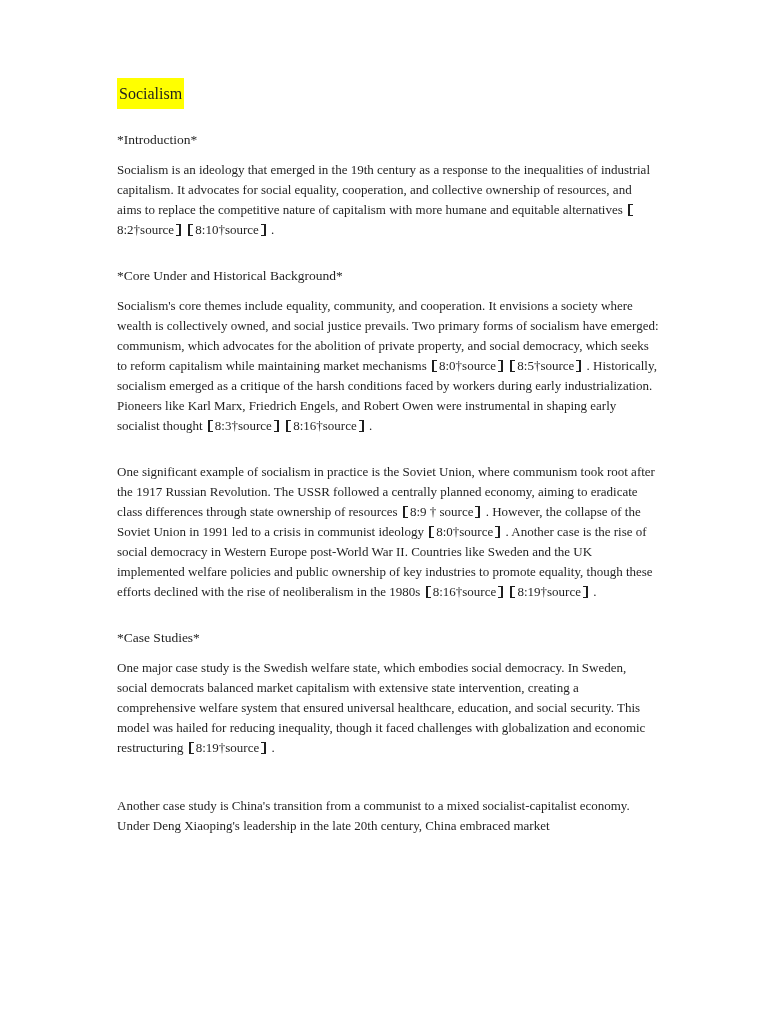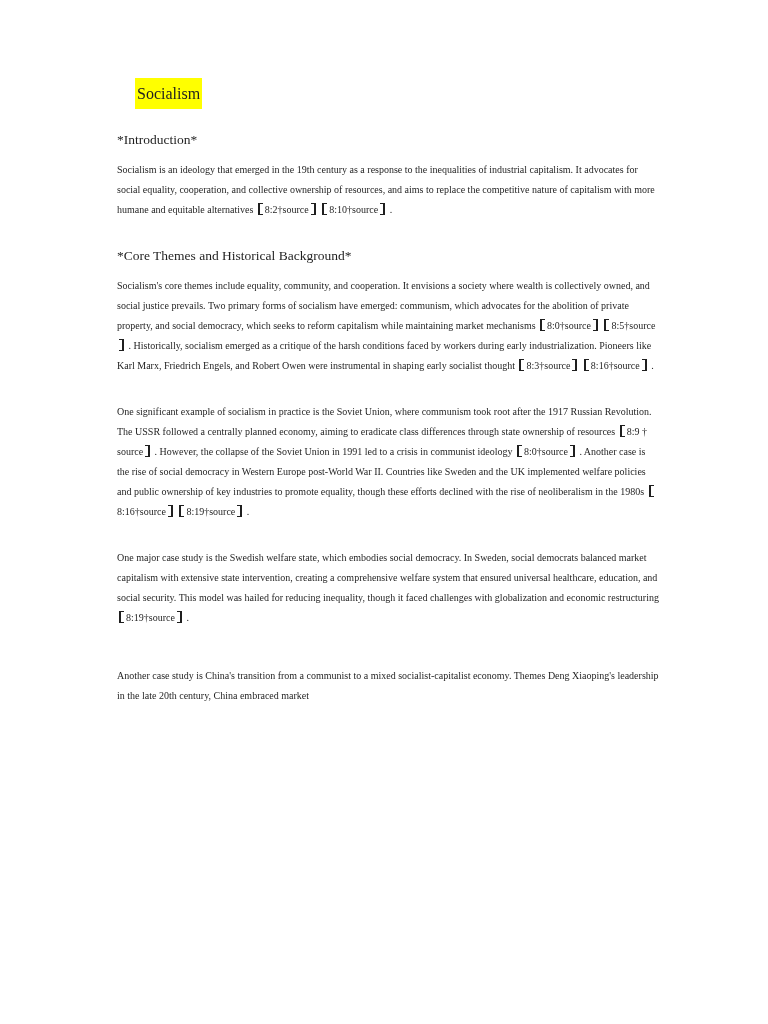--- a/index.html
+++ b/index.html
@@ -24,33 +24,32 @@
   .doc-title {
     font-size: 16px;
     line-height: 20px;
     margin: 0;
     font-weight: normal;
   }
   .doc-title mark {
     background: #ffff00;
     color: inherit;
     padding: 7px 2px;
-    margin-left: 18px;
   }
   .section {
     margin-top: 26px;
   }
   .section-heading {
     font-size: 13.5px;
     line-height: 20px;
     font-weight: normal;
     margin: 0 0 10px 0;
   }
   .para {
-    font-size: 10px;
+    font-size: 13px;
     line-height: 20px;
     margin: 0;
     text-align: left;
   }
   .para + .para {
     margin-top: 38px;
   }
   
   .cb {
     display: inline-block;
@@ -79,27 +78,28 @@
   <div class="content">
 
     <h1 class="doc-title"><mark style="background: rgb(255, 255, 0);">Socialism</mark></h1>
 
     <div class="section">
       <h2 class="section-heading">*Introduction*</h2>
       <p class="para cite-rich">Socialism is an ideology that emerged in the 19th century as a response to the inequalities of industrial capitalism. It advocates for social equality, cooperation, and collective ownership of resources, and aims to replace the competitive nature of capitalism with more humane and equitable alternatives <span class="cb lb"></span>8:2†source<span class="cb rb"></span> <span class="cb lb"></span>8:10†source<span class="cb rb"></span> .</p>
     </div>
 
     <div class="section">
-      <h2 class="section-heading">*Core Themes and Historical Background*</h2>
+      <h2 class="section-heading">*Core Under and Historical Background*</h2>
       <p class="para cite-rich">Socialism's core themes include equality, community, and cooperation. It envisions a society where wealth is collectively owned, and social justice prevails. Two primary forms of socialism have emerged: communism, which advocates for the abolition of private property, and social democracy, which seeks to reform capitalism while maintaining market mechanisms <span class="cb lb"></span>8:0†source<span class="cb rb"></span> <span class="cb lb"></span>8:5†source<span class="cb rb"></span> . Historically, socialism emerged as a critique of the harsh conditions faced by workers during early industrialization. Pioneers like Karl Marx, Friedrich Engels, and Robert Owen were instrumental in shaping early socialist thought <span class="cb lb"></span>8:3†source<span class="cb rb"></span> <span class="cb lb"></span>8:16†source<span class="cb rb"></span> .</p>
     </div>
 
     <div class="section">
       <p class="para cite-rich">One significant example of socialism in practice is the Soviet Union, where communism took root after the 1917 Russian Revolution. The USSR followed a centrally planned economy, aiming to eradicate class differences through state ownership of resources <span class="cb lb"></span>8:9 † source<span class="cb rb"></span> . However, the collapse of the Soviet Union in 1991 led to a crisis in communist ideology <span class="cb lb"></span>8:0†source<span class="cb rb"></span> . Another case is the rise of social democracy in Western Europe post-World War II. Countries like Sweden and the UK implemented welfare policies and public ownership of key industries to promote equality, though these efforts declined with the rise of neoliberalism in the 1980s <span class="cb lb"></span>8:16†source<span class="cb rb"></span> <span class="cb lb"></span>8:19†source<span class="cb rb"></span> .</p>
     </div>
 
     <div class="section">
+      <h2 class="section-heading">*Case Studies*</h2>
       <p class="para cite-rich">One major case study is the Swedish welfare state, which embodies social democracy. In Sweden, social democrats balanced market capitalism with extensive state intervention, creating a comprehensive welfare system that ensured universal healthcare, education, and social security. This model was hailed for reducing inequality, though it faced challenges with globalization and economic restructuring <span class="cb lb"></span>8:19†source<span class="cb rb"></span> .</p>
-      <p class="para cite-rich">Another case study is China's transition from a communist to a mixed socialist-capitalist economy. Themes Deng Xiaoping's leadership in the late 20th century, China embraced market</p>
+      <p class="para cite-rich">Another case study is China's transition from a communist to a mixed socialist-capitalist economy. Under Deng Xiaoping's leadership in the late 20th century, China embraced market</p>
     </div>
 
   </div>
 </div>
 
 </body></html>

